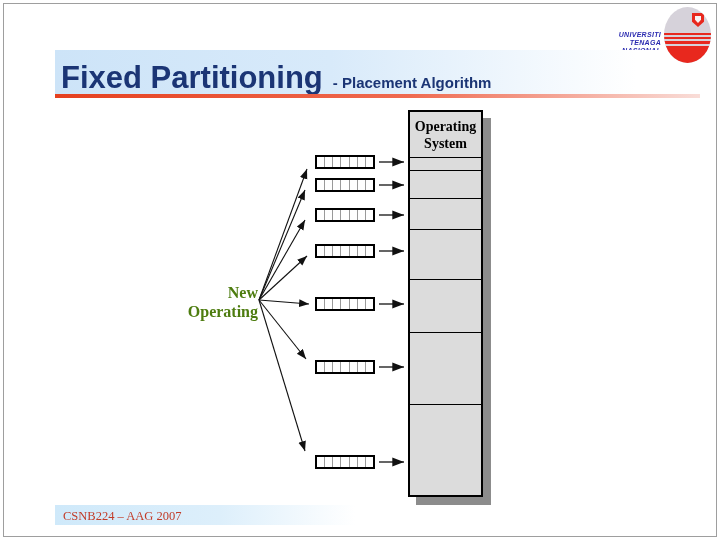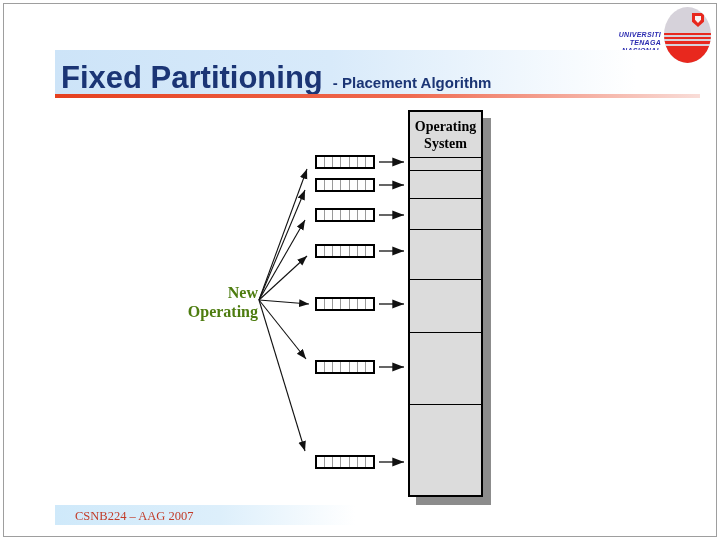--- a/index.html
+++ b/index.html
@@ -48,21 +48,21 @@
   .memory{position:absolute;left:408px;top:110px;width:75px;height:387px;background:#dcdcdc;
           border:2px solid #000;box-sizing:border-box;display:flex;flex-direction:column;}
   .partition{box-sizing:border-box;border-bottom:1px solid #000;}
   .partition:last-child{border-bottom:none;flex:1;}
   .partition.os{display:flex;flex-direction:column;align-items:center;justify-content:center;
       font-family:"Liberation Serif",serif;font-weight:bold;font-size:14px;line-height:17px;color:#000;}
 
   
   .footer-bar{position:absolute;left:55px;top:505px;width:300px;height:20px;
               background:linear-gradient(to right,#cfe9fa 0%,#ddeffb 55%,#ffffff 100%);
-              line-height:20px;padding-left:20px;box-sizing:border-box;}
+              line-height:20px;padding-left:8px;box-sizing:border-box;}
   .footer-text{font-family:"Liberation Serif",serif;font-size:12.5px;color:#c23b28;}
 </style>
 </head>
 <body>
 
 <div class="slide">
   <div class="frame"></div>
 
   <div class="logo">
     <div class="logo-text">

